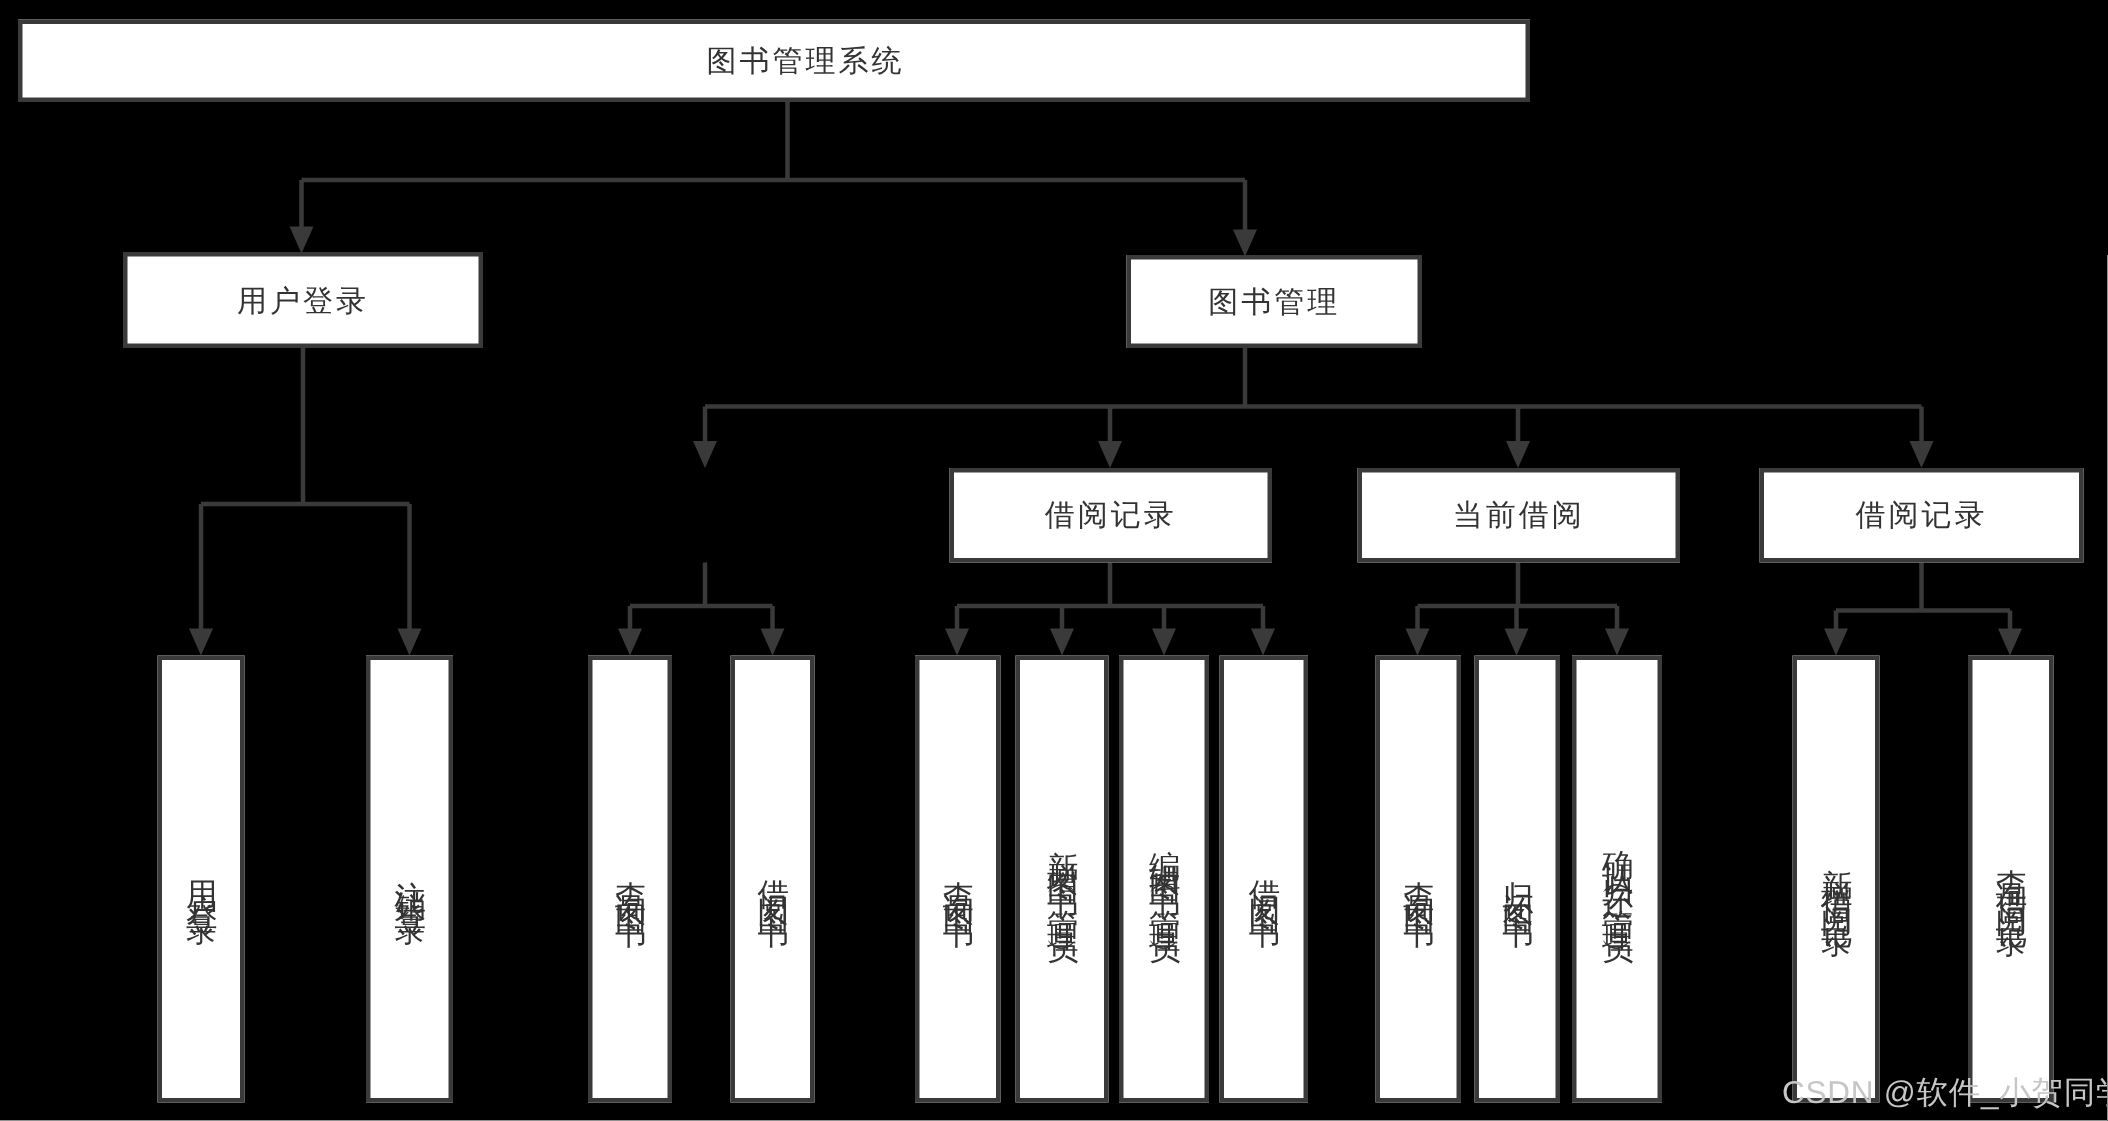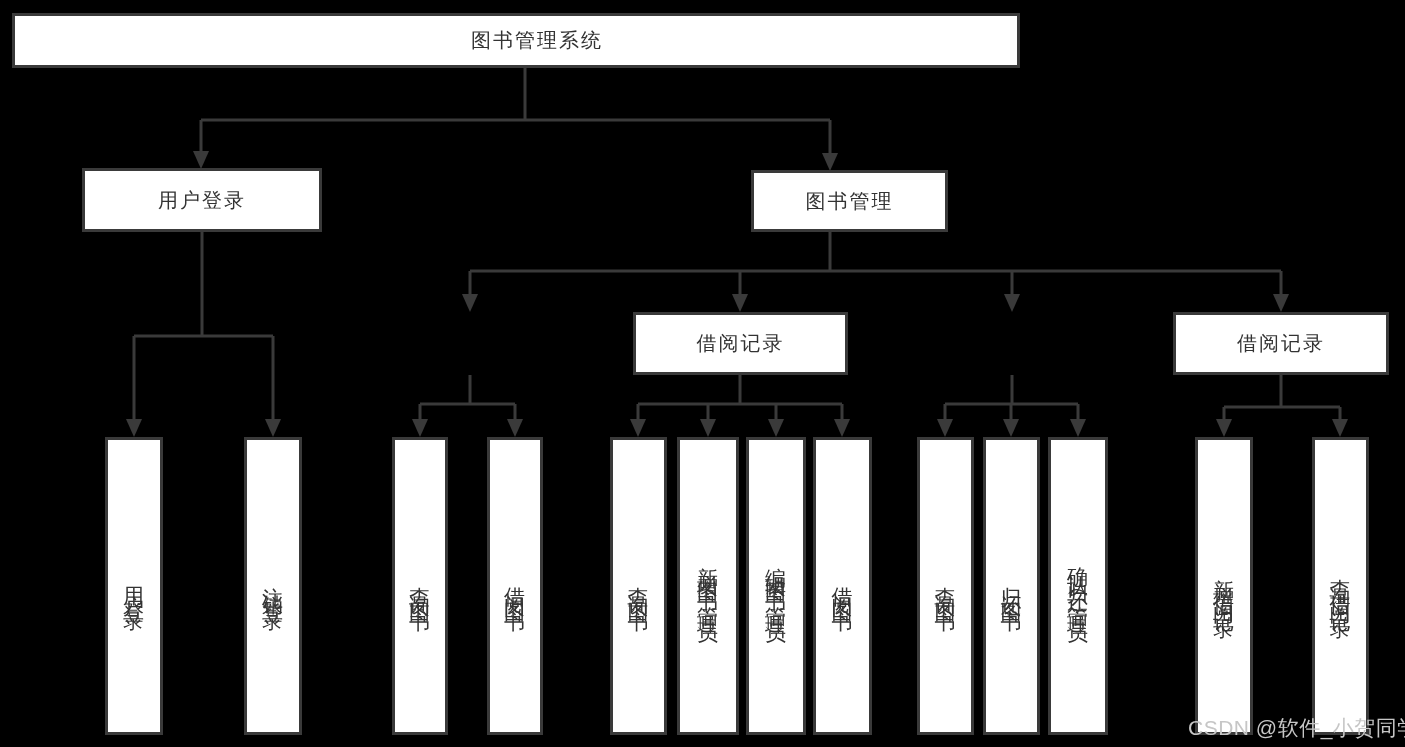--- a/index.html
+++ b/index.html
@@ -91,20 +91,23 @@
   <div class="box" style="left:82px; top:168px; width:240px; height:64px">
     <span class="hlabel">用户登录</span>
   </div>
   <div class="box" style="left:751px; top:170px; width:197px; height:62px">
     <span class="hlabel">图书管理</span>
   </div>
 
   <div class="box" style="left:633px; top:312px; width:215px; height:63px">
     <span class="hlabel">借阅记录</span>
   </div>
+  <div class="box" style="left:905px; top:312px; width:215px; height:63px">
+    <span class="hlabel">当前借阅</span>
+  </div>
   <div class="box" style="left:1173px; top:312px; width:216px; height:63px">
     <span class="hlabel">借阅记录</span>
   </div>
 
   <div class="box" style="left:105px; top:437px; width:58px; height:298px">
     <span class="vlabel">用户登录</span>
   </div>
   <div class="box" style="left:244px; top:437px; width:58px; height:298px">
     <span class="vlabel">注销登录</span>
   </div>

